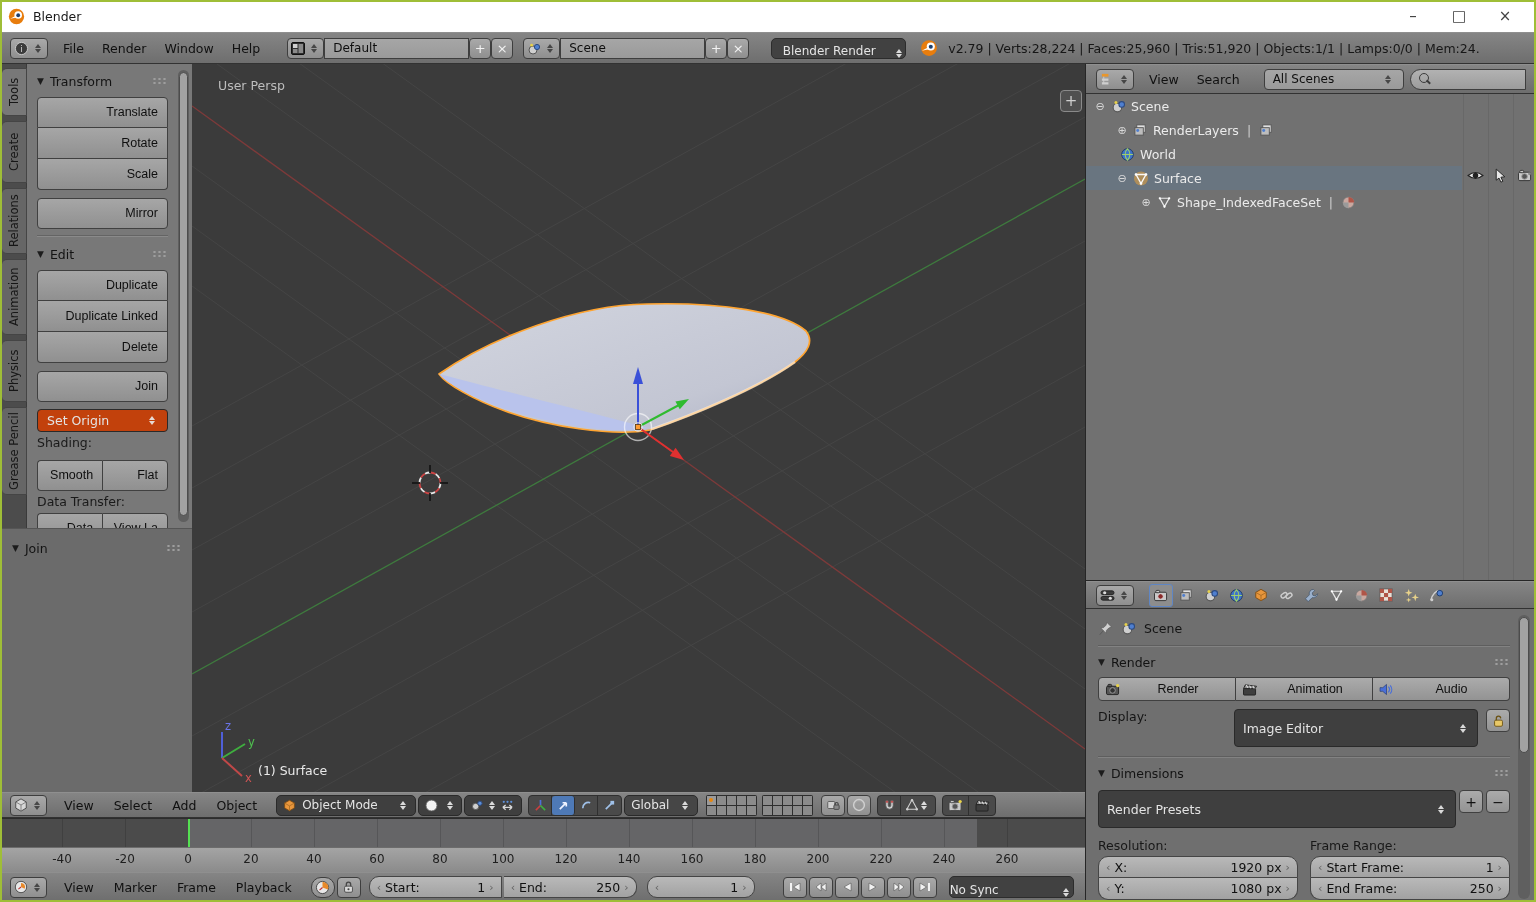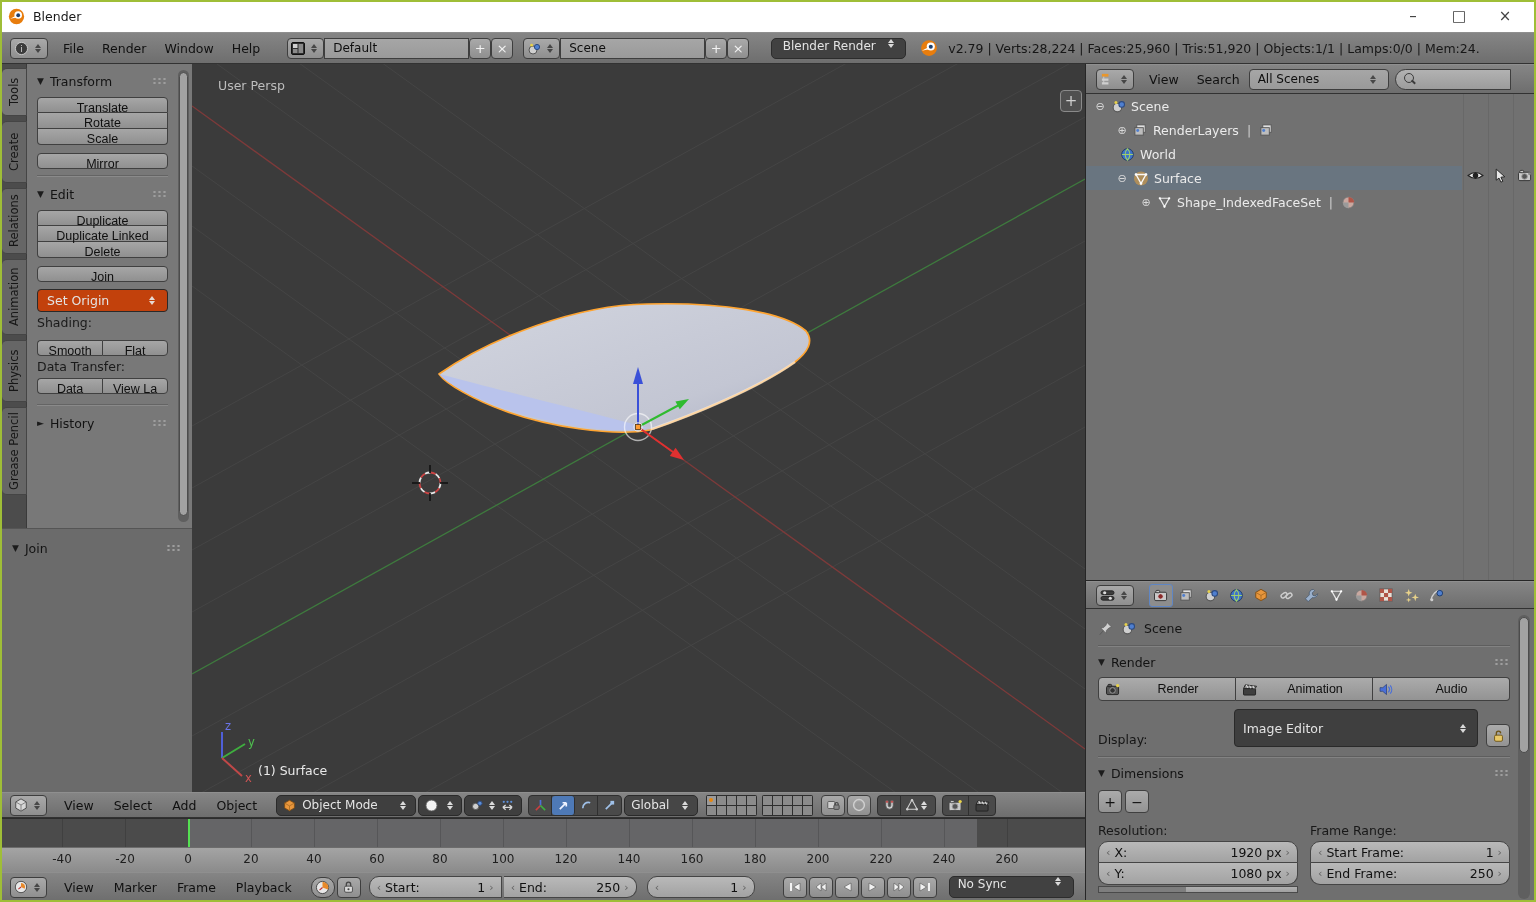--- a/index.html
+++ b/index.html
@@ -1,50 +1,50 @@
 <!DOCTYPE html>
 <html><head>
 <meta charset="utf-8">
 <style>
   *{box-sizing:border-box;margin:0;padding:0}
   html,body{width:1536px;height:902px;overflow:hidden}
   body{font-family:"DejaVu Sans","Liberation Sans",sans-serif;font-size:12px;background:#3b3b3b;position:relative}
   #app{position:absolute;inset:0;width:1536px;height:902px;background:#3b3b3b;overflow:hidden}
   #app::after{content:"";position:absolute;inset:0;border:2px solid #9fbe37;pointer-events:none;z-index:99}
   .abs{position:absolute}
-  .row{display:flex;align-items:flex-end}
+  .row{display:flex;align-items:flex-start}
   
   .titlebar{position:absolute;left:0;top:0;width:1536px;height:32px;background:#ffffff;display:flex;align-items:center;padding:0 8px;color:#111}
   .wtitle{font-size:12.5px;margin-left:8px;color:#1a1a1a}
   .wctrls{margin-left:auto;display:flex}
   .wbtn{width:46px;height:30px;display:flex;align-items:center;justify-content:center;font-size:15px;color:#444;cursor:default}
   
   .hdr{background:linear-gradient(#858585,#6e6e6e);border-top:1px solid #8f8f8f;border-bottom:1px solid #323232;display:flex;align-items:center;color:#141414;white-space:nowrap}
   .menu{padding:0 9px;font-size:12.5px;color:#101010}
   .ud{width:9px;display:inline-flex;flex-direction:column;align-items:center;gap:1px;margin:0 2px}
   .ud i{display:block;width:0;height:0;border-left:3.5px solid transparent;border-right:3.5px solid transparent}
   .ud i.u{border-bottom:4px solid rgba(235,235,235,.9)}
   .ud i.d{border-top:4px solid rgba(235,235,235,.9)}
   .ud.dk i.u{border-bottom-color:rgba(25,25,25,.65)}
   .ud.dk i.d{border-top-color:rgba(25,25,25,.65)}
   .edsel{display:flex;align-items:center;background:linear-gradient(#a9a9a9,#8f8f8f);border:1px solid #3e3e3e;border-radius:4px;height:21px;padding:0 3px;margin:0 6px;gap:2px}
   .iconbtn{display:flex;align-items:center;justify-content:center;background:linear-gradient(#a9a9a9,#8f8f8f);border:1px solid #3e3e3e;border-radius:4px;height:21px;min-width:24px;padding:0 3px;gap:2px}
   .fieldlt{display:flex;align-items:center;background:linear-gradient(#a6a6a6,#9a9a9a);border:1px solid #3e3e3e;height:21px;padding:0 8px;color:#0e0e0e;min-width:120px}
-  .ddd{display:flex;align-items:flex-start;background:#414141;border:1px solid #2c2c2c;border-radius:5px;height:21px;padding:0 8px;color:#e4e4e4;gap:6px}
+  .ddd{display:flex;align-items:flex-end;background:#414141;border:1px solid #2c2c2c;border-radius:5px;height:21px;padding:0 0;color:#e4e4e4;gap:6px}
   .stats{color:#161616;font-size:12.5px;overflow:hidden}
   
   .tabcol{position:absolute;left:0;top:64px;width:27px;height:464px;background:#4c4c4c;border-right:1px solid #3a3a3a}
   .vtab{position:absolute;left:2px;width:25px;background:#666;border:1px solid #454545;border-right:none;border-radius:5px 0 0 5px;color:#161616;display:flex;align-items:center;justify-content:center;writing-mode:vertical-rl;transform:rotate(180deg);font-size:11.5px;border-radius:0 5px 5px 0}
   .vtab.active{background:#787878}
   
   .shelf{position:absolute;left:27px;top:64px;width:165px;height:464px;background:#787878;padding:6px 24px 0 10px;overflow:hidden}
   .phead{display:flex;align-items:center;gap:6px;height:22px;color:#131313;font-size:12.5px}
   .tri{font-size:9px;color:#1c1c1c}
   .grip{margin-left:auto;width:16px;height:8px;background-image:radial-gradient(circle,#9e9e9e 1px,transparent 1.3px);background-size:5px 4px}
-  .sbtn{display:block;width:100%;height:16px;line-height:21px;background:linear-gradient(#a6a6a6,#909090);border:1px solid #404040;border-radius:4px;color:#0f0f0f;padding:0 9px;font-size:12.5px;text-align:center}
+  .sbtn{display:block;width:100%;height:31px;line-height:21px;background:linear-gradient(#a6a6a6,#909090);border:1px solid #404040;border-radius:4px;color:#0f0f0f;padding:0 9px;font-size:12.5px;text-align:right}
   .stack .sbtn{border-radius:0;border-top-width:0}
   .stack .sbtn:first-child{border-radius:4px 4px 0 0;border-top-width:1px}
   .stack .sbtn:last-child{border-radius:0 0 4px 4px}
   .pair{display:flex}
   .pair .sbtn:first-child{border-radius:4px 0 0 4px;border-right-width:0}
   .pair .sbtn:last-child{border-radius:0 4px 4px 0}
   .ddkshelf{display:flex;align-items:center;width:100%;height:23px;background:#c2410c;border:1px solid #2a2a2a;border-radius:4px;color:#e3e3e3;padding:0 9px;font-size:12.5px}
   .shlabel{color:#1a1a1a;height:20px;display:flex;align-items:flex-end;padding-bottom:2px;font-size:12.5px}
   .psep{border-top:1px solid #646464;border-bottom:1px solid #8a8a8a;margin:6px 0}
   .vscroll{position:absolute;border-radius:6px;background:#5f5f5f}
@@ -675,21 +675,21 @@
               <path d="M4 5 V12 M4 8 h-1.5 M4 12 h-1.5" stroke="#cfcfcf" fill="none"></path>
             </svg>
           </span>
         <span class="ud dk">
             <i class="u"></i>
             <i class="d"></i>
           </span>
       </div>
       <span class="menu">View</span>
       <span class="menu">Search</span>
-      <div class="fieldlt" style="width:140px;border-radius:4px;margin-left:0;gap:20px">
+      <div class="fieldlt" style="width:140px;border-radius:4px;margin-left:15px;gap:20px">
         <span style="flex:1">All Scenes</span>
         <span class="ud dk">
             <i class="u"></i>
             <i class="d"></i>
           </span>
       </div>
       <div class="searchbox">
         <span class="mag"></span>
       </div>
     </div>
@@ -959,20 +959,27 @@
             </svg>
         </div>
       </div>
       <div class="hsep" style="margin-top:9px"></div>
       <div class="phead">
         <span class="tri">▼</span>
         <span>Dimensions</span>
         <span class="grip"></span>
       </div>
       <div class="row" style="margin-top:6px;gap:3px">
+        <div class="ddark" style="flex:1;gap:6px">
+          <span style="flex:1">Render Presets</span>
+          <span class="ud">
+              <i class="u"></i>
+              <i class="d"></i>
+            </span>
+        </div>
         <div class="sqbtn">
             <span>+</span>
           </div>
         <div class="sqbtn">
             <span>−</span>
           </div>
       </div>
       <div class="row" style="align-items:flex-start;gap:12px;margin-top:4px">
         <div style="flex:1">
           <div class="collabel">Resolution:</div>

